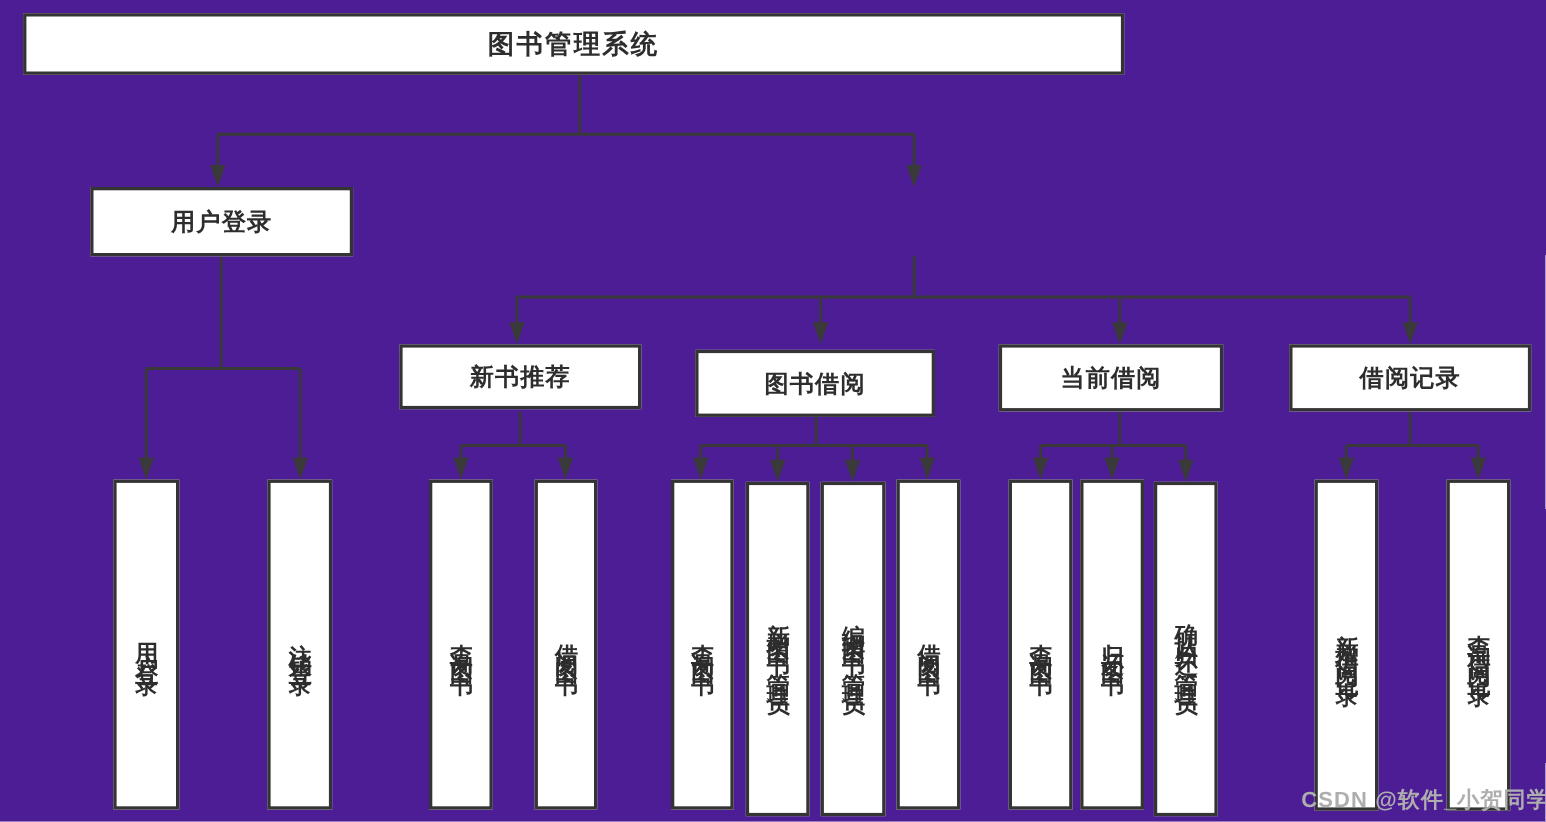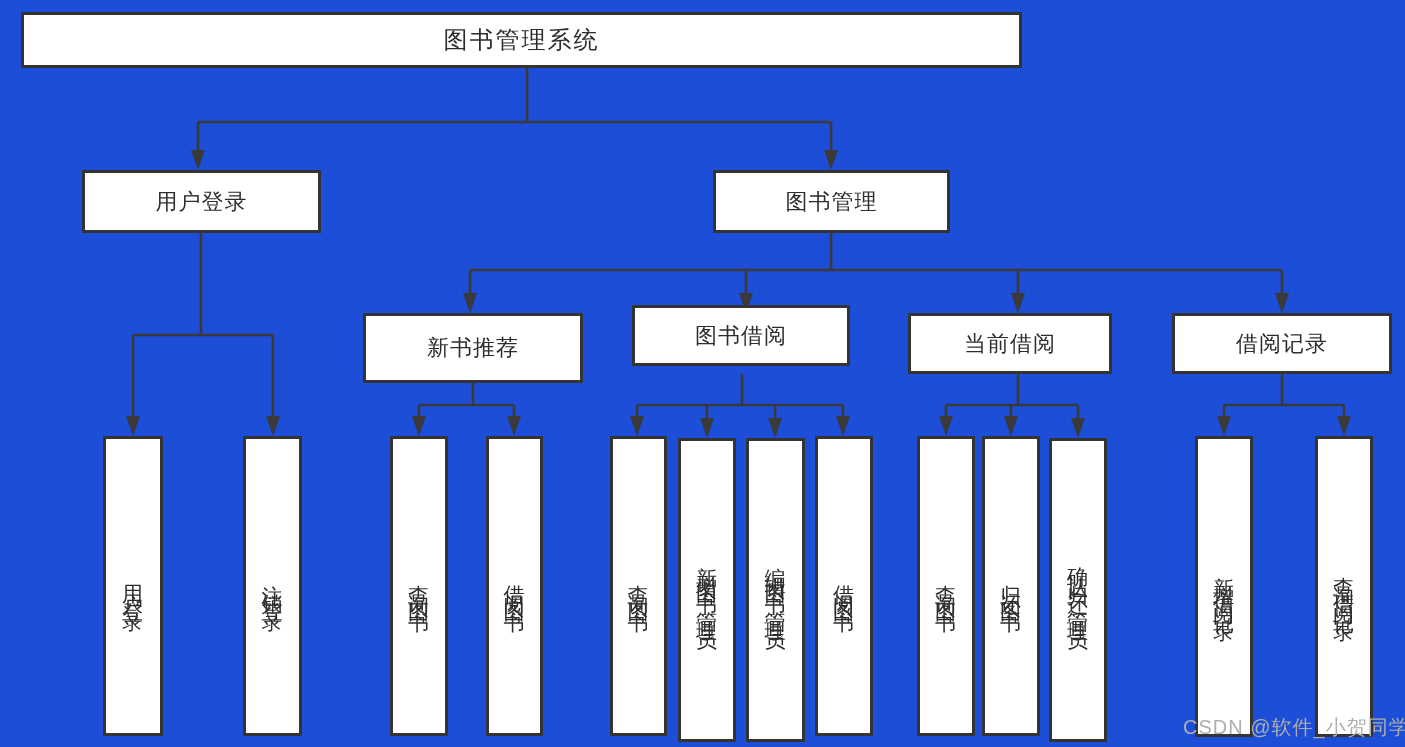--- a/index.html
+++ b/index.html
@@ -1,22 +1,23 @@
 <!DOCTYPE html>
 <html><head>
 <meta charset="utf-8">
 <style>
   html, body { margin: 0; padding: 0; background: #ffffff; }
   .canvas {
     position: relative;
     width: 1405px;
     height: 747px;
-    background: #1d4ed8;
+    background: #4c1d95;
     font-family: "Liberation Sans", "DejaVu Sans", sans-serif;
     overflow: hidden;
+    font-weight: bold;
   }
   .connectors {
     position: absolute;
     left: 0; top: 0;
     width: 1405px; height: 747px;
     z-index: 1;
   }
   .node {
     position: absolute;
     box-sizing: border-box;
@@ -104,24 +105,23 @@
       <polygon points="1004,416 1018,416 1011,436"></polygon>
       <polygon points="1071,418 1085,418 1078,438"></polygon>
       <polygon points="1217,416 1231,416 1224,436"></polygon>
       <polygon points="1337,416 1351,416 1344,436"></polygon>
     </g>
   </svg>
 
   <div class="node h-node root-node" style="left:21px; top:12px; width:1001px; height:56px;">图书管理系统</div>
 
   <div class="node h-node" style="left:82px; top:170px; width:239px; height:63px;">用户登录</div>
-  <div class="node h-node" style="left:713px; top:170px; width:237px; height:63px;">图书管理</div>
 
-  <div class="node h-node" style="left:363px; top:313px; width:220px; height:70px;">新书推荐</div>
-  <div class="node h-node" style="left:632px; top:305px; width:218px; height:61px;">图书借阅</div>
+  <div class="node h-node" style="left:363px; top:313px; width:220px; height:59px;">新书推荐</div>
+  <div class="node h-node" style="left:632px; top:318px; width:218px; height:61px;">图书借阅</div>
   <div class="node h-node" style="left:908px; top:313px; width:204px; height:61px;">当前借阅</div>
   <div class="node h-node" style="left:1172px; top:313px; width:220px; height:61px;">借阅记录</div>
 
   <div class="node leaf" style="left:103px; top:436px; width:60px; height:300px;">用户登录</div>
   <div class="node leaf" style="left:243px; top:436px; width:59px; height:300px;">注销登录</div>
 
   <div class="node leaf" style="left:390px; top:436px; width:58px; height:300px;">查询图书</div>
   <div class="node leaf" style="left:486px; top:436px; width:57px; height:300px;">借阅图书</div>
 
   <div class="node leaf" style="left:610px; top:436px; width:57px; height:300px;">查询图书</div>

